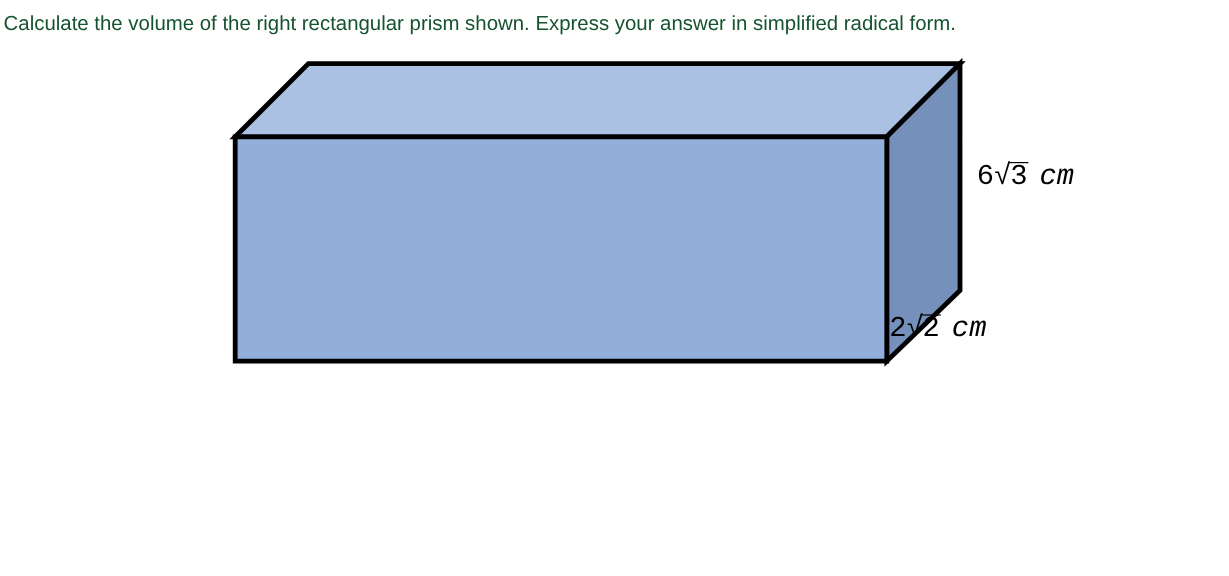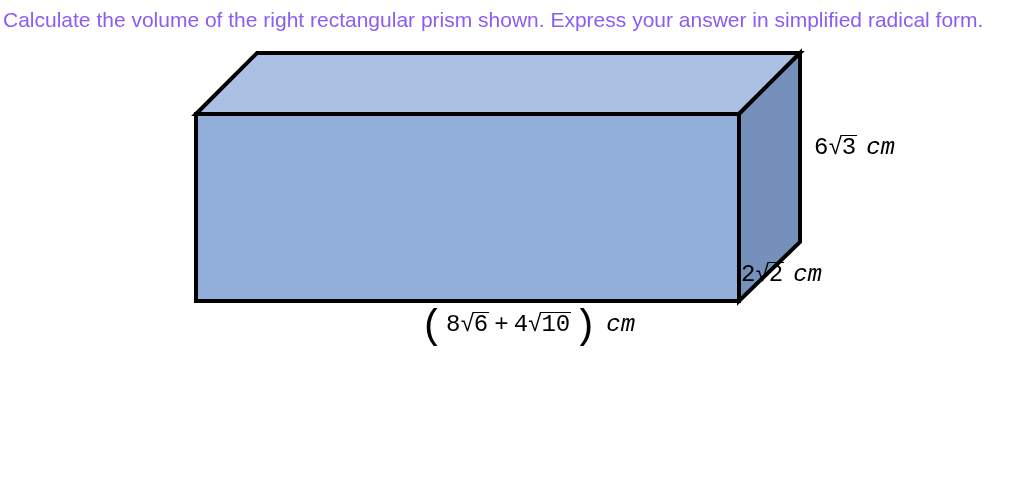--- a/index.html
+++ b/index.html
@@ -14,23 +14,23 @@
     background: #ffffff;
     overflow: hidden;
     font-family: "Liberation Sans", sans-serif;
   }
   .problem {
     position: absolute;
     left: 3px;
     top: 6px;
     width: 1005px;
     font-family: "Liberation Sans", sans-serif;
-    font-size: 21px;
+    font-size: 17px;
     line-height: 27px;
-    color: #8b5cf6;
+    color: #14532d;
   }
   .drawing {
     position: absolute;
     left: 0;
     top: 0;
   }
   .drawing polygon {
     stroke-width: 4px;
     stroke-linejoin: miter;
   }
@@ -82,17 +82,14 @@
   </svg>
 
   <div class="math-label" style="left:814px; top:135px;">
     <span>6</span><span class="rsign">√</span><span class="vinc">3</span><span class="unit">cm</span>
   </div>
 
   <div class="math-label" style="left:741px; top:262px;">
     <span>2</span><span class="rsign">√</span><span class="vinc">2</span><span class="unit">cm</span>
   </div>
 
-  <div class="math-label" style="left:420px; top:312px;">
-    <span class="bigp open">(</span><span>8</span><span class="rsign">√</span><span class="vinc">6</span><span class="op">+</span><span>4</span><span class="rsign">√</span><span class="vinc">10</span><span class="bigp close">)</span><span class="unit">cm</span>
-  </div>
 
 </div>
 
 </body></html>

